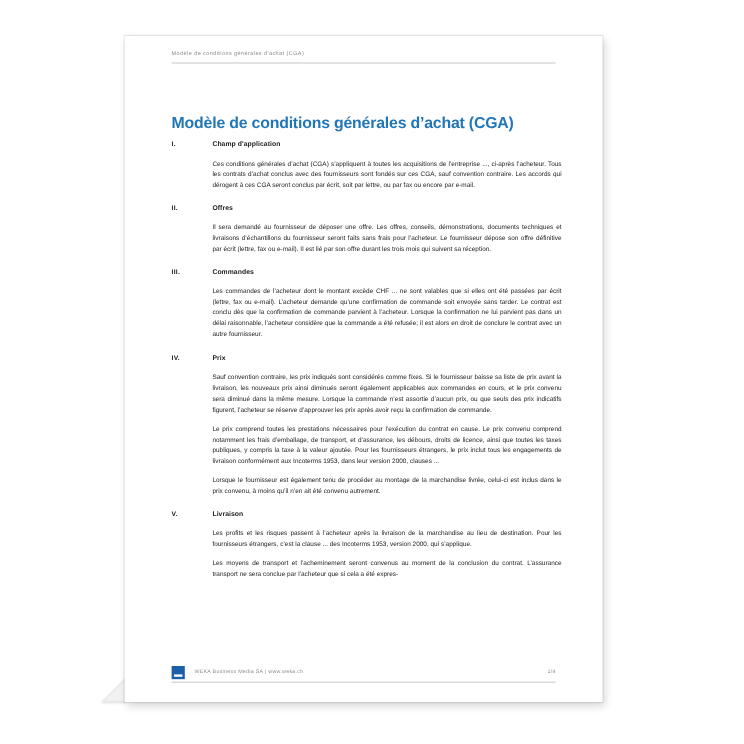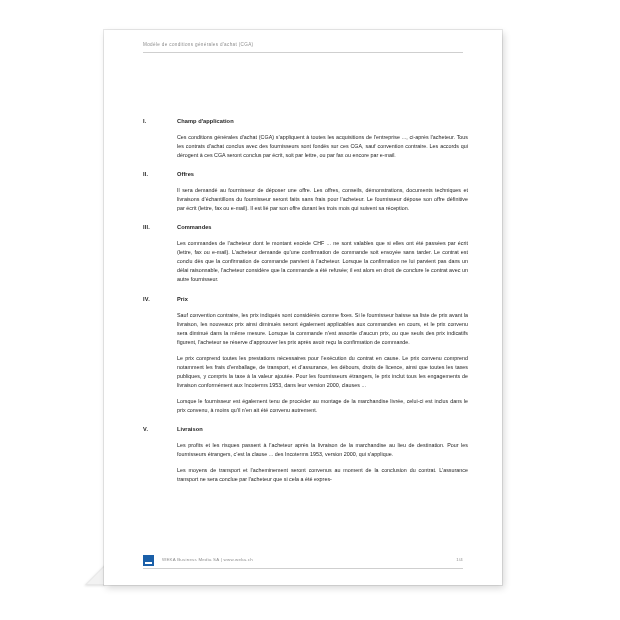--- a/index.html
+++ b/index.html
@@ -226,20 +226,21 @@
     <div class="fold2"></div>
   </div>
 
   <div class="sheet-shadow"></div>
 
   <div class="sheet">
 
     <div class="doc-header">Modèle de conditions générales d'achat (CGA)</div>
     <div class="header-rule"></div>
 
+    <h1 class="doc-title">Modèle de conditions générales d’achat (CGA)</h1>
 
     <div class="content">
 
       <div class="section">
         <div class="sec-head">
           <span class="sec-num">I.</span>
           <span class="sec-title">Champ d'application</span>
         </div>
         <p class="para">Ces conditions générales d’achat (CGA) s’appliquent à toutes les acquisitions de l’entreprise ..., ci-après l’acheteur. Tous les contrats d’achat conclus avec des fournisseurs sont fondés sur ces CGA, sauf convention contraire. Les accords qui dérogent à ces CGA seront conclus par écrit, soit par lettre, ou par fax ou encore par e-mail.</p>
       </div>

